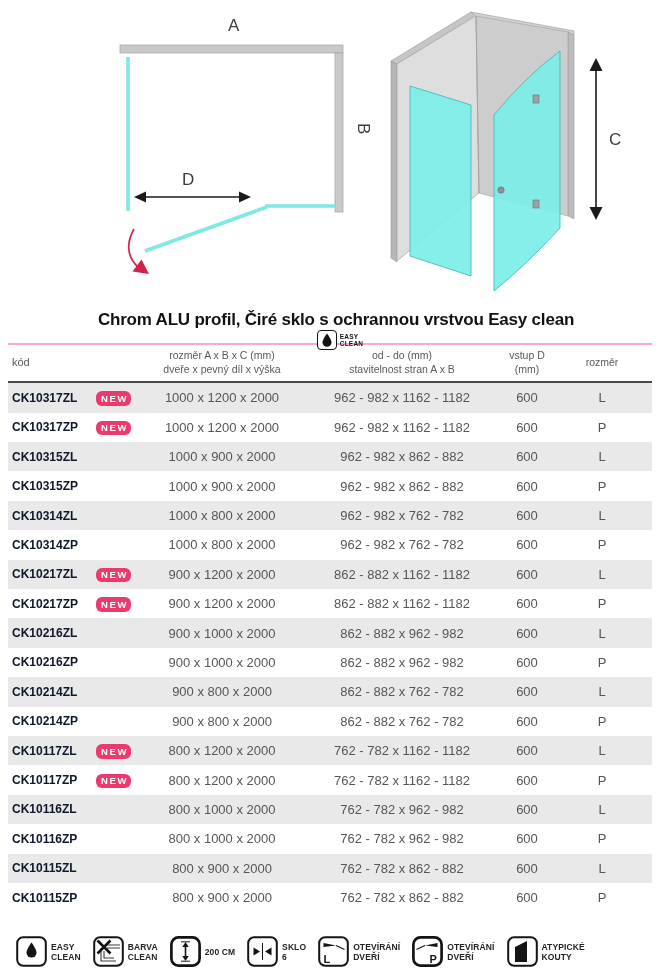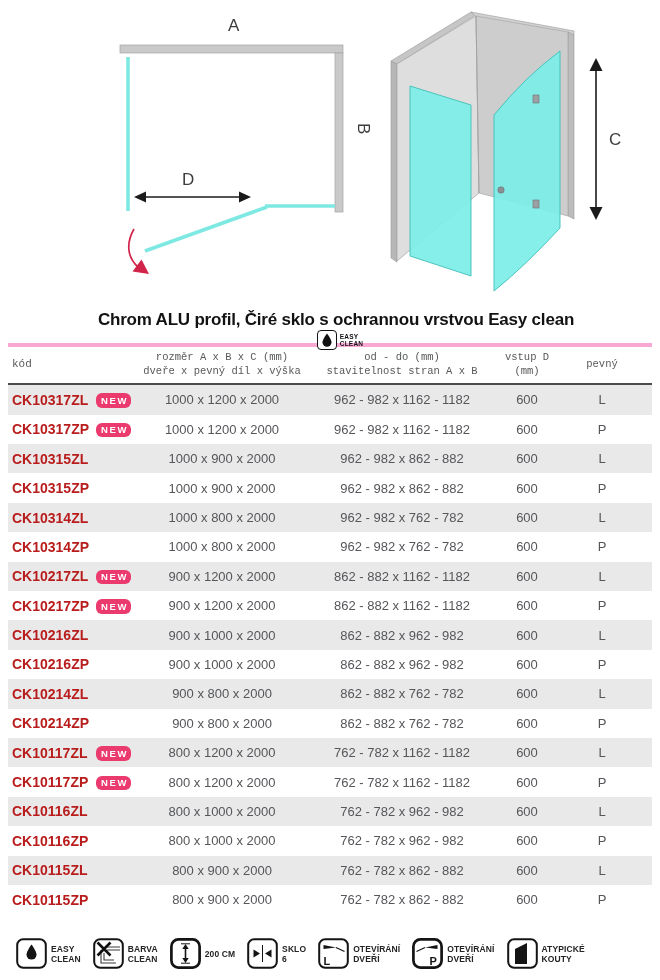--- a/index.html
+++ b/index.html
@@ -25,36 +25,36 @@
   .ec-box { width:20px; height:20px; border:1.7px solid #121212; border-radius:4px;
             display:flex; align-items:center; justify-content:center; background:#fff; }
   .ec-text { display:flex; flex-direction:column; font-size:6.5px; font-weight:bold;
              line-height:1.15; margin-left:3px; color:#121212; letter-spacing:0.2px; }
 
   
   .table { margin:9px 8px 0 8px; }
   .thead {
     display:grid; grid-template-columns:134px 160px 200px 50px 100px;
     align-items:center;
-    border-top:4px solid #f9a8d4;
+    border-top:2px solid #f9a8d4;
     border-bottom:2px solid #4b4b4d;
     padding:4px 0 5px 0;
-    color:#58595b; font-size:10.5px; line-height:1.3;font-family:Liberation Mono, monospace;
+    color:#58595b; font-size:10.5px; line-height:1.3;
   }
   .th { text-align:center; }
   .th span { display:block; }
   .th-code { text-align:left; padding-left:4px; font-size:11px; }
 
   .tr {
     display:grid; grid-template-columns:88px 46px 160px 200px 50px 100px;
     align-items:center; height:29.4px;
     font-size:13px; color:#55565a;
   }
   .tr:nth-child(odd) { background:#e9e9e9; }
-  .td-code { font-weight:bold; color:#b91c1c; padding-left:4px; font-size:14px; }
+  .td-code { font-weight:bold; color:#0f172a; padding-left:4px; font-size:12px; }
   .td-new { text-align:left; }
   .td-dim, .td-adj, .td-entry, .td-door { text-align:center; }
   .new-badge {
     display:none; background:#ea3a6e; color:#ffffff;
     font-size:9.5px; font-weight:bold; letter-spacing:1.6px;
     padding:2.5px 3px 2.5px 5px; border-radius:6px; line-height:1;
   }
 
   
   .footer { display:flex; align-items:center; padding:24px 0 0 16px; gap:12px; }
@@ -147,21 +147,21 @@
           <span>dveře x pevný díl x výška</span>
       </div>
       <div class="th">
         <span>od - do (mm)</span>
           <span>stavitelnost stran A x B</span>
       </div>
       <div class="th">
         <span>vstup D</span>
           <span>(mm)</span>
       </div>
-      <div class="th">pevný</div>
+      <div class="th">rozměr</div>
     </div>
     <div class="tbody" id="tbody">
   <div class="tr">
     <div class="td td-code">CK10317ZL</div>
     <div class="td td-new"><span class="new-badge" style="display: inline-block;">NEW</span></div>
     <div class="td td-dim">1000 x 1200 x 2000</div>
     <div class="td td-adj">962 - 982 x 1162 - 1182</div>
     <div class="td td-entry">600</div>
     <div class="td td-door">L</div>
   </div>

